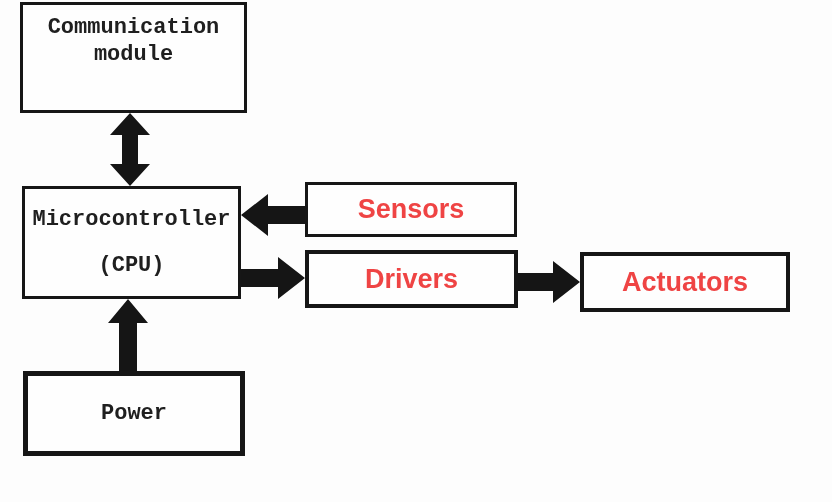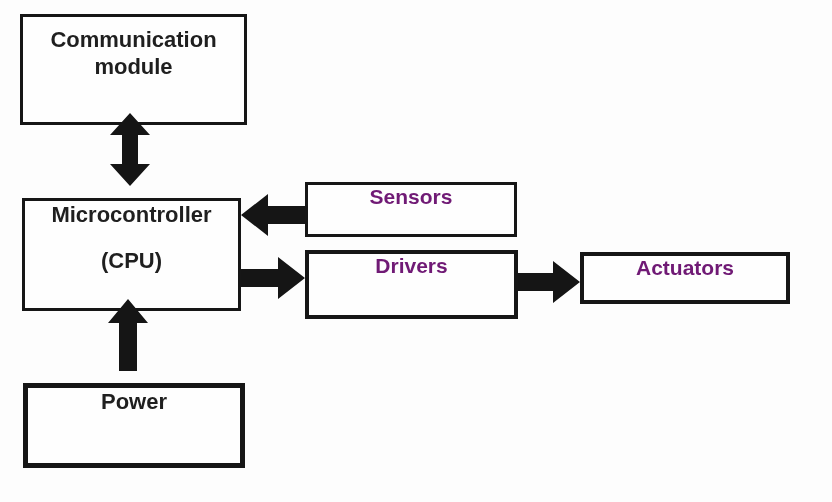--- a/index.html
+++ b/index.html
@@ -16,59 +16,59 @@
     font-family: "Liberation Serif", serif;
   }
   .node {
     position: absolute;
     box-sizing: border-box;
     background: #fefefe;
     border: 3px solid #161616;
     display: flex;
     flex-direction: column;
     align-items: center;
+    justify-content: center;
     text-align: center;
     color: #1c1c1c;
   }
   .node .line { display: block; }
 
   .serif-node {
-    font-family: Liberation Sans, sans-serif;
+    font-family: Liberation Mono, monospace;
     font-weight: 600;
     font-size: 22px;
     line-height: 27px;
     color: #1f1f1f;
-    margin-top: 12px;
   }
   .sans-node {
     font-family: "Liberation Sans", sans-serif;
     font-weight: 600;
-    font-size: 21px;
-    color: #701a75;
+    font-size: 27px;
+    color: #ef4444;
   }
 
   #node-communication-module {
     left: 20px; top: 2px; width: 227px; height: 111px;
     justify-content: flex-start;
     padding-top: 9px;
   }
   #node-microcontroller {
     left: 22px; top: 186px; width: 219px; height: 113px;
     gap: 19px;
   }
   #node-sensors {
     left: 305px; top: 182px; width: 212px; height: 55px;
     border-width: 3px;
   }
   #node-drivers {
-    left: 305px; top: 250px; width: 213px; height: 69px;
+    left: 305px; top: 250px; width: 213px; height: 58px;
     border-width: 4px;
   }
   #node-actuators {
-    left: 580px; top: 252px; width: 210px; height: 52px;
+    left: 580px; top: 252px; width: 210px; height: 60px;
     border-width: 4px;
   }
   #node-power-supply {
     left: 23px; top: 371px; width: 222px; height: 85px;
     border-width: 5px;
   }
 
   .arrow {
     position: absolute;
     display: block;

